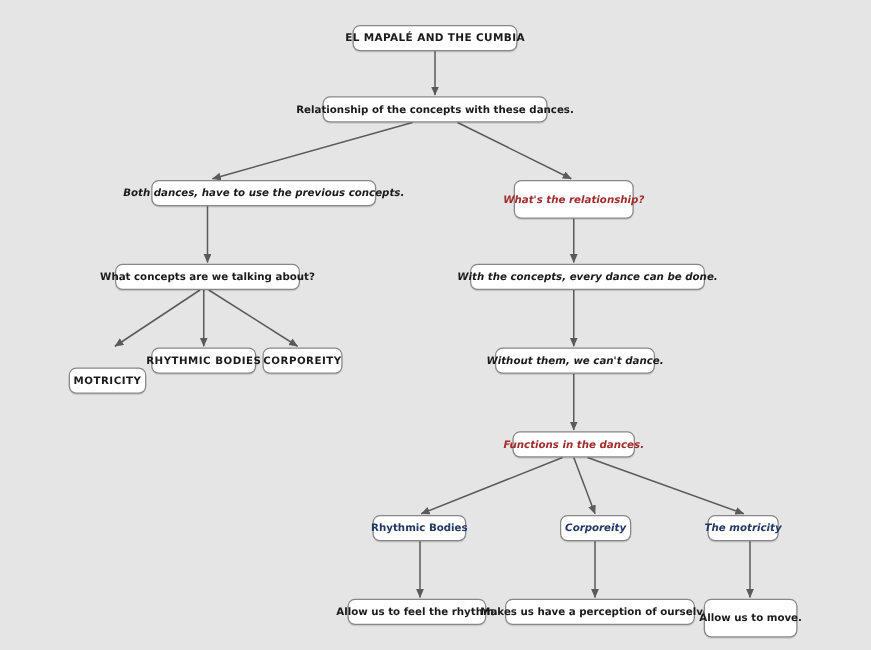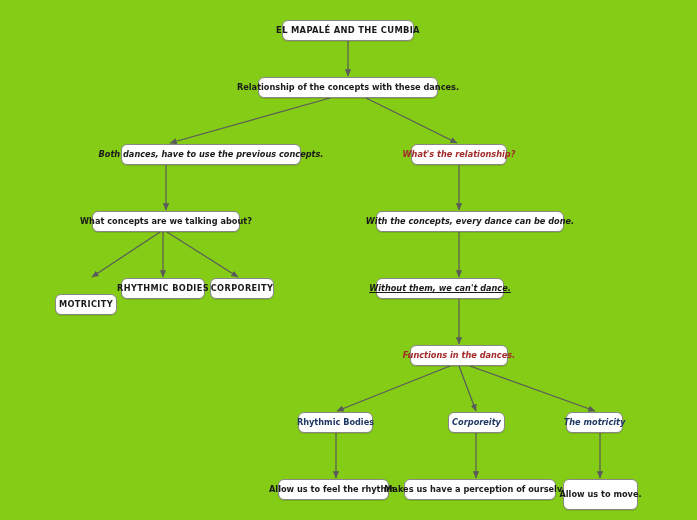--- a/index.html
+++ b/index.html
@@ -4,21 +4,21 @@
 <style>
   html, body {
     margin: 0;
     padding: 0;
     background: #ffffff;
   }
   #canvas {
     position: relative;
     width: 697px;
     height: 520px;
-    background: #84cc16;
+    background: #e5e5e5;
     font-family: "DejaVu Sans", "Liberation Sans", sans-serif;
     overflow: hidden;
   }
   #edges {
     position: absolute;
     left: 0;
     top: 0;
     width: 697px;
     height: 520px;
     pointer-events: none;
@@ -79,39 +79,39 @@
   <div id="node-layer">
       <div class="node caps root" style="left: 282px; top: 20px; width: 132px; height: 21px;">
         <span>EL MAPALÉ AND THE CUMBIA</span>
       </div>
       <div class="node " style="left: 258px; top: 77px; width: 180px; height: 21px;">
         <span>Relationship of the concepts with these dances.</span>
       </div>
       <div class="node italic" style="left: 76px; top: 144px; width: 180px; height: 21px; margin-left: 45px;">
         <span>Both dances, have to use the previous concepts.</span>
       </div>
-      <div class="node italic red" style="left: 411px; top: 144px; width: 96px; height: 21px; font-style: italic;">
+      <div class="node italic red" style="left: 411px; top: 144px; width: 96px; height: 31px; font-style: italic;">
         <span>What's the relationship?</span>
       </div>
       <div class="node " style="left: 92px; top: 211px; width: 148px; height: 21px;">
         <span>What concepts are we talking about?</span>
       </div>
       <div class="node italic" style="left: 376px; top: 211px; width: 188px; height: 21px;">
         <span>With the concepts, every dance can be done.</span>
       </div>
       <div class="node caps" style="left: 55px; top: 278px; width: 62px; height: 21px; margin-top: 16px;">
         <span>MOTRICITY</span>
       </div>
       <div class="node caps" style="left: 121px; top: 278px; width: 84px; height: 21px;">
         <span>RHYTHMIC BODIES</span>
       </div>
       <div class="node caps" style="left: 210px; top: 278px; width: 64px; height: 21px;">
         <span>CORPOREITY</span>
       </div>
-      <div class="node italic" style="left: 376px; top: 278px; width: 128px; height: 21px; text-decoration: underline;">
+      <div class="node italic" style="left: 396px; top: 278px; width: 128px; height: 21px;">
         <span>Without them, we can't dance.</span>
       </div>
       <div class="node italic red" style="left: 410px; top: 345px; width: 98px; height: 21px;">
         <span>Functions in the dances.</span>
       </div>
       <div class="node navy" style="left: 298px; top: 412px; width: 75px; height: 21px;">
         <span>Rhythmic Bodies</span>
       </div>
       <div class="node italic navy" style="left: 448px; top: 412px; width: 57px; height: 21px;">
         <span>Corporeity</span>

